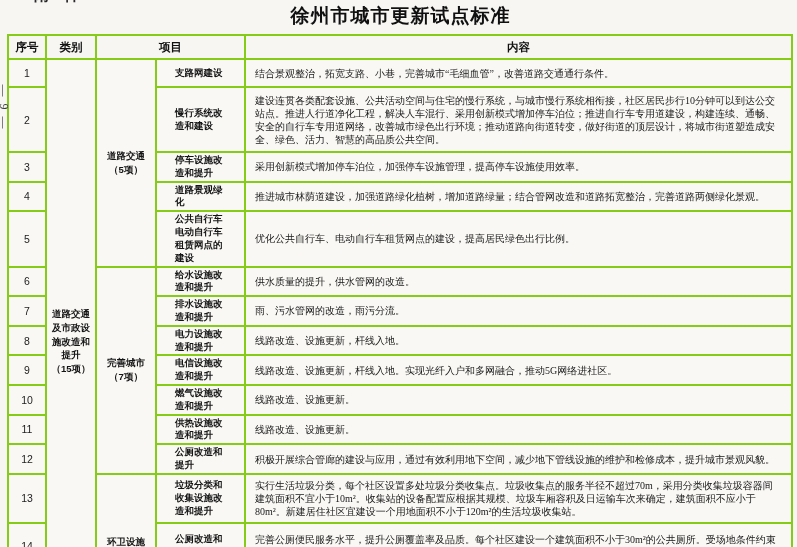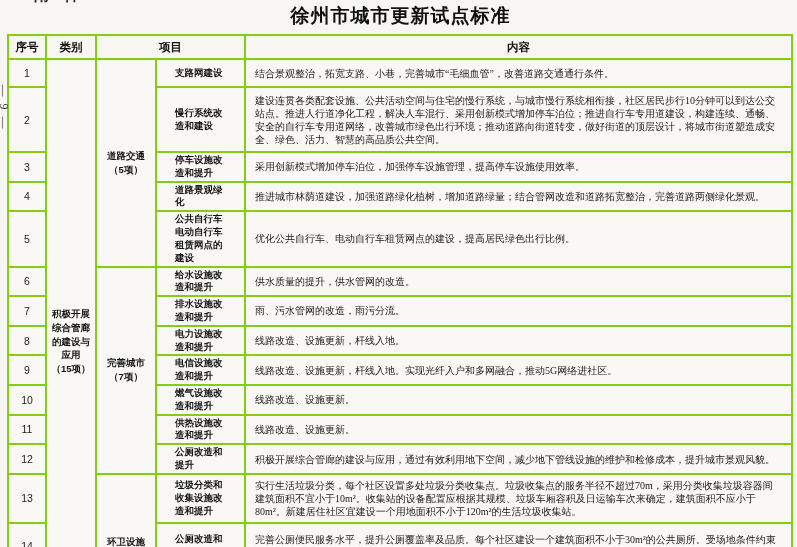--- a/index.html
+++ b/index.html
@@ -95,21 +95,21 @@
         <th class="hdr">序号</th>
         <th class="hdr">类别</th>
         <th class="hdr" colspan="2">项目</th>
         <th class="hdr">内容</th>
       </tr>
     </thead>
     <tbody>
       <tr style="height:28px">
         <td class="no">1</td>
         <td class="cat" rowspan="15">
-          <div>积极开展综合管廊的建设与应用</div>
+          <div>道路交通及市政设施改造和提升</div>
           <div>（15项）</div>
         </td>
         <td class="grp" rowspan="5">
           <div>道路交通</div>
           <div>（5项）</div>
         </td>
         <td class="proj">支路网建设</td>
         <td class="cont">结合景观整治，拓宽支路、小巷，完善城市“毛细血管”，改善道路交通通行条件。</td>
       </tr>
       <tr style="height:65px">

